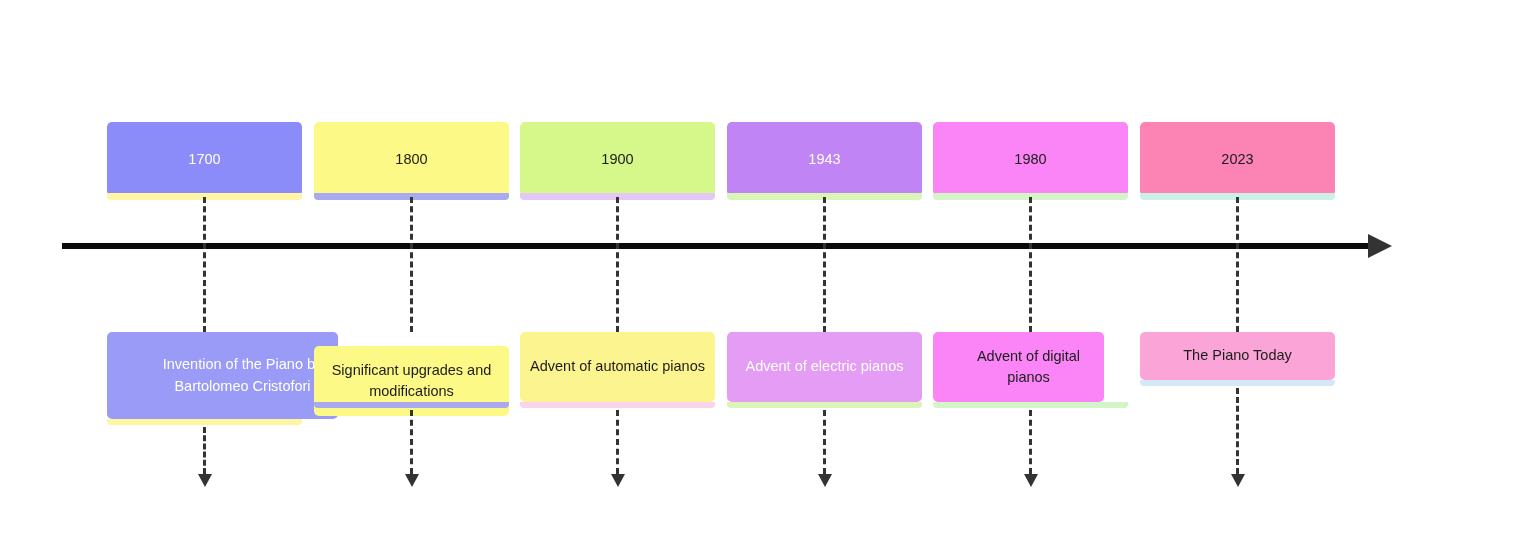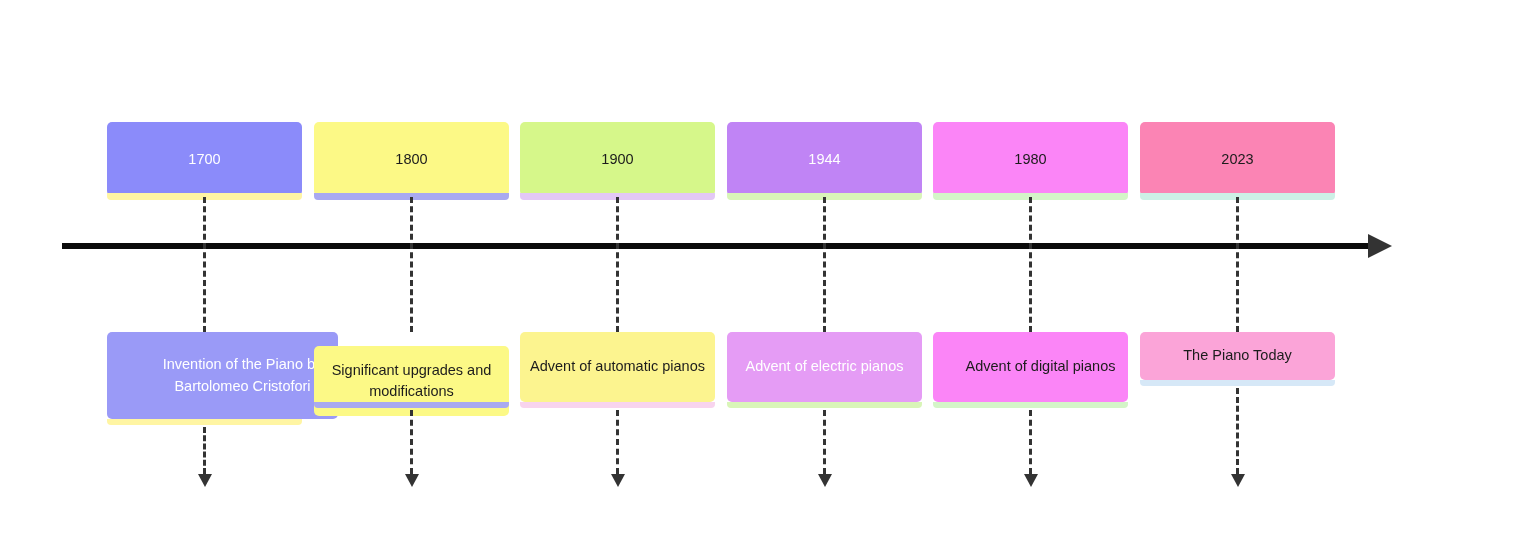--- a/index.html
+++ b/index.html
@@ -165,38 +165,38 @@
         <div class="dash" style="left: 616px; top: 197px; height: 135px;"></div>
         <div class="event-card" style="left: 520px; width: 195px; top: 332px; height: 70px; background: rgb(252, 244, 143); color: rgb(28, 28, 28);">
           <span>Advent of automatic pianos</span>
         </div>
         <div class="event-shadow" style="left: 520px; width: 195px; top: 402px; background: rgb(248, 212, 238);"></div>
         <div class="dash" style="left: 616px; top: 410px; height: 64px;"></div>
         <div class="dash-arrow" style="left: 610.5px; top: 474px;"></div>
       </div>
       <div class="column" style="left: 0px;">
         <div class="period-card" style="left: 727px; width: 195px; background: rgb(192, 132, 245); color: rgb(255, 255, 255);">
-          <span>1944</span>
+          <span>1943</span>
         </div>
         <div class="period-shadow" style="left: 727px; width: 195px; background: rgb(217, 245, 184);"></div>
         <div class="dash" style="left: 823px; top: 197px; height: 135px;"></div>
         <div class="event-card" style="left: 727px; width: 195px; top: 332px; height: 70px; background: rgb(229, 156, 245); color: rgb(255, 255, 255);">
           <span>Advent of electric pianos</span>
         </div>
         <div class="event-shadow" style="left: 727px; width: 195px; top: 402px; background: rgb(217, 245, 184);"></div>
         <div class="dash" style="left: 823px; top: 410px; height: 64px;"></div>
         <div class="dash-arrow" style="left: 817.5px; top: 474px;"></div>
       </div>
       <div class="column" style="left: 0px;">
         <div class="period-card" style="left: 933px; width: 195px; background: rgb(251, 133, 247); color: rgb(28, 28, 28); align-items: center;">
           <span>1980</span>
         </div>
         <div class="period-shadow" style="left: 933px; width: 195px; background: rgb(212, 245, 200);"></div>
         <div class="dash" style="left: 1029px; top: 197px; height: 135px;"></div>
-        <div class="event-card" style="left: 933px; width: 195px; top: 332px; height: 70px; background: rgb(251, 133, 247); color: rgb(28, 28, 28); padding-left: 28px;">
+        <div class="event-card" style="left: 933px; width: 171px; top: 332px; height: 70px; background: rgb(251, 133, 247); color: rgb(28, 28, 28); padding-left: 28px;">
           <span>Advent of digital pianos</span>
         </div>
         <div class="event-shadow" style="left: 933px; width: 195px; top: 402px; background: rgb(212, 245, 200);"></div>
         <div class="dash" style="left: 1029px; top: 410px; height: 64px;"></div>
         <div class="dash-arrow" style="left: 1023.5px; top: 474px;"></div>
       </div>
       <div class="column" style="left: 0px;">
         <div class="period-card" style="left: 1140px; width: 195px; background: rgb(251, 132, 180); color: rgb(28, 28, 28);">
           <span>2023</span>
         </div>

